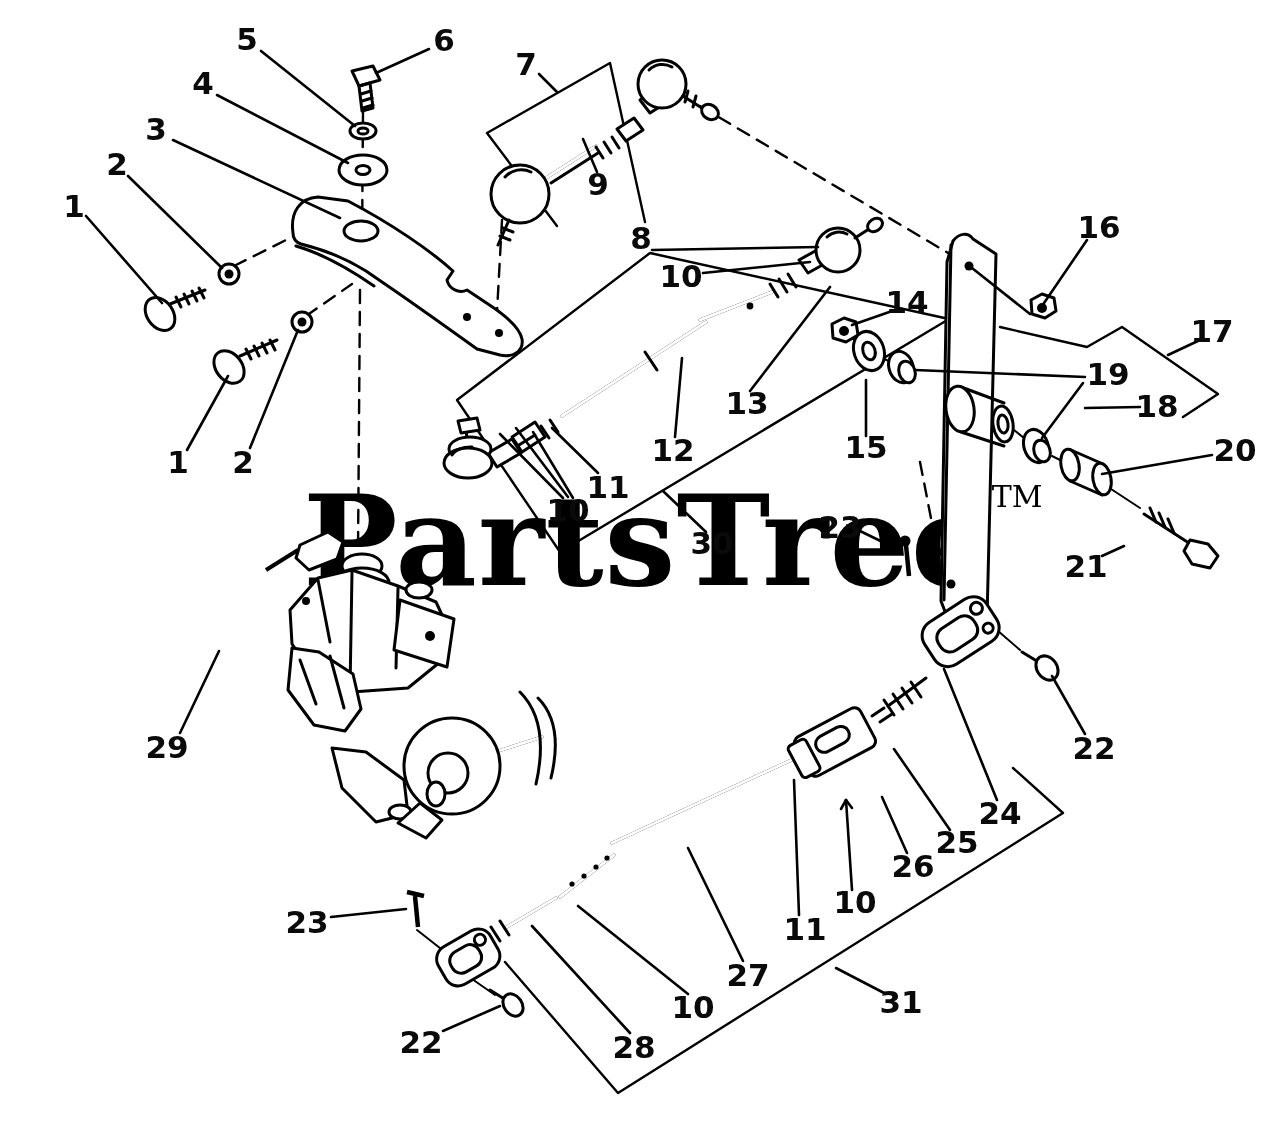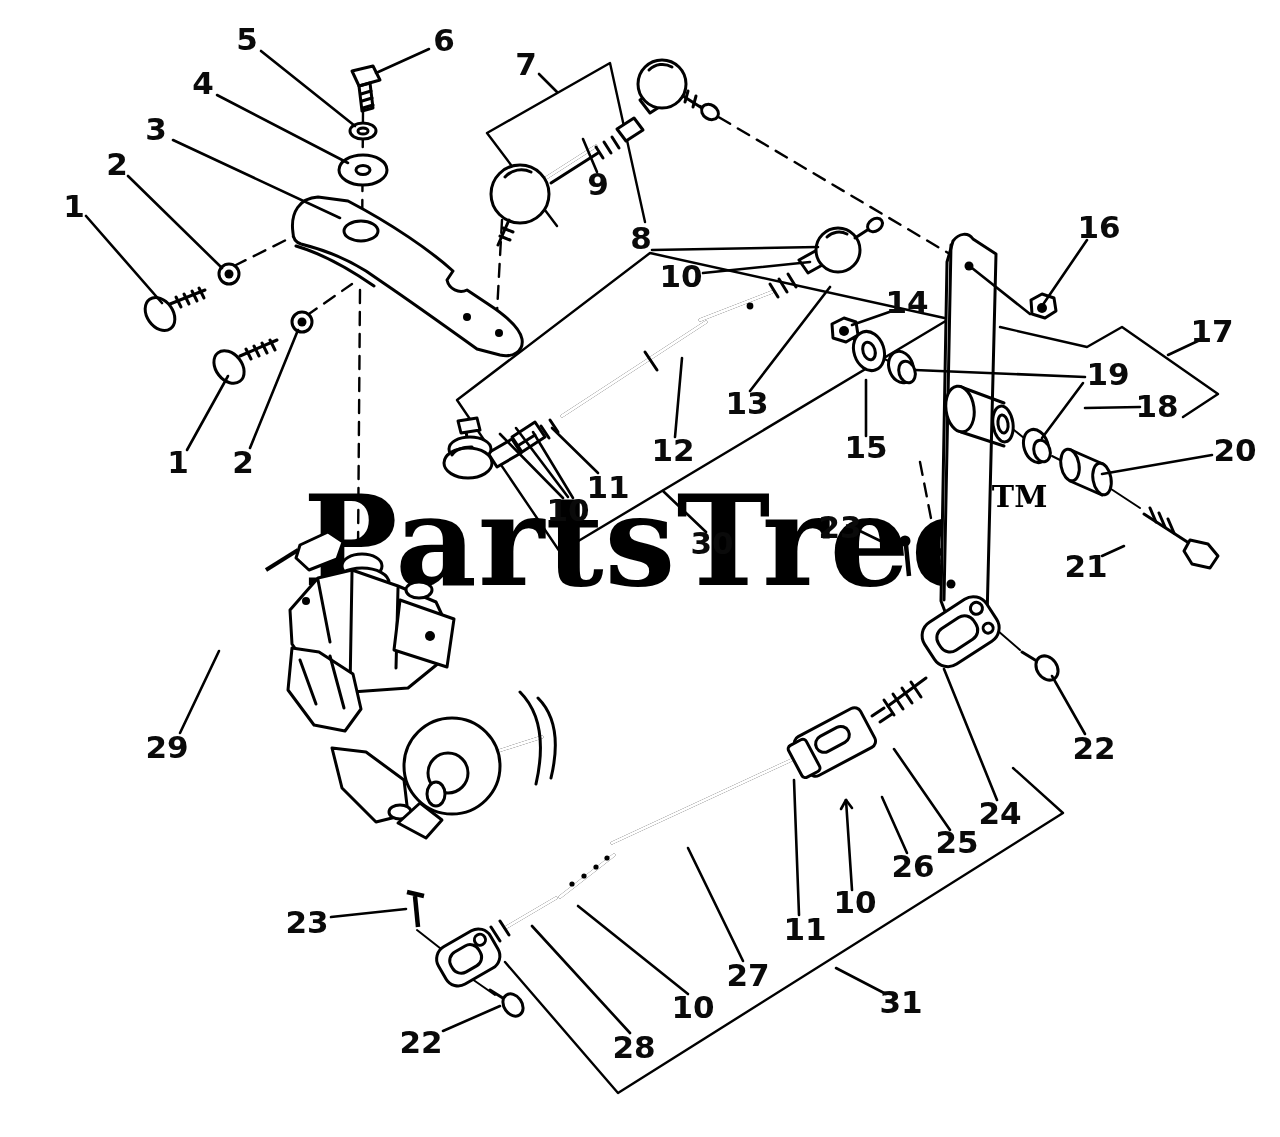--- a/index.html
+++ b/index.html
@@ -1,21 +1,21 @@
 <!DOCTYPE html>
 <html><head>
 <meta charset="utf-8">
 <style>
   html,body{margin:0;padding:0;background:#fff;}
   #page{position:relative;width:1280px;height:1137px;background:#fff;overflow:hidden;
         font-family:"DejaVu Sans",sans-serif;}
   #watermark{position:absolute;left:303px;top:478px;z-index:1;
 romeo     color:#cccccc;font-family:"DejaVu Serif",serif;font-weight:bold;
      font-size:126px;letter-spacing:1px;line-height:1;user-select:none;white-space:nowrap;}
-  #watermark sup{font-size:30px;font-weight:bold;vertical-align:78px;letter-spacing:0;}
+  #watermark sup{font-size:30px;font-weight:normal;vertical-align:78px;letter-spacing:0;}
   svg{position:absolute;left:0;top:0;z-index:2;}
   .parts path,.parts ellipse,.parts circle,.parts rect,.parts polygon{stroke:#000;stroke-width:3;fill:none;stroke-linecap:round;stroke-linejoin:round;}
   .parts .solidfill{fill:#000;stroke:none;}
   .parts .whitefill{fill:#fff;}
   .parts .fatblack{stroke:#000;fill:none;stroke-linecap:round;}
   .parts .fatwhite{stroke:#fff;fill:none;stroke-linecap:round;}
   .construction line,.construction polyline{stroke:#000;stroke-width:2.4;fill:none;stroke-linecap:round;stroke-linejoin:round;}
   .construction .dashed{stroke-dasharray:13 9;}
   .construction .thin{stroke-width:2;}
   .callouts line{stroke:#000;stroke-width:2.6;stroke-linecap:round;}

